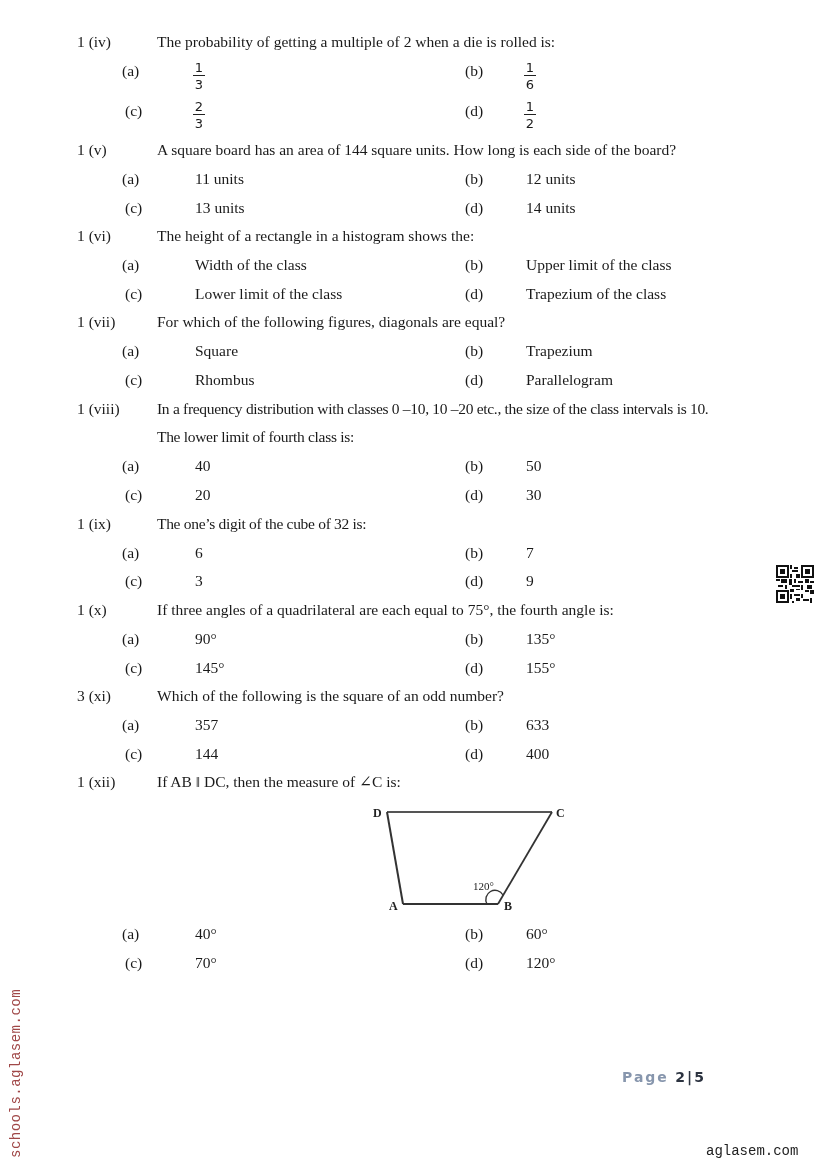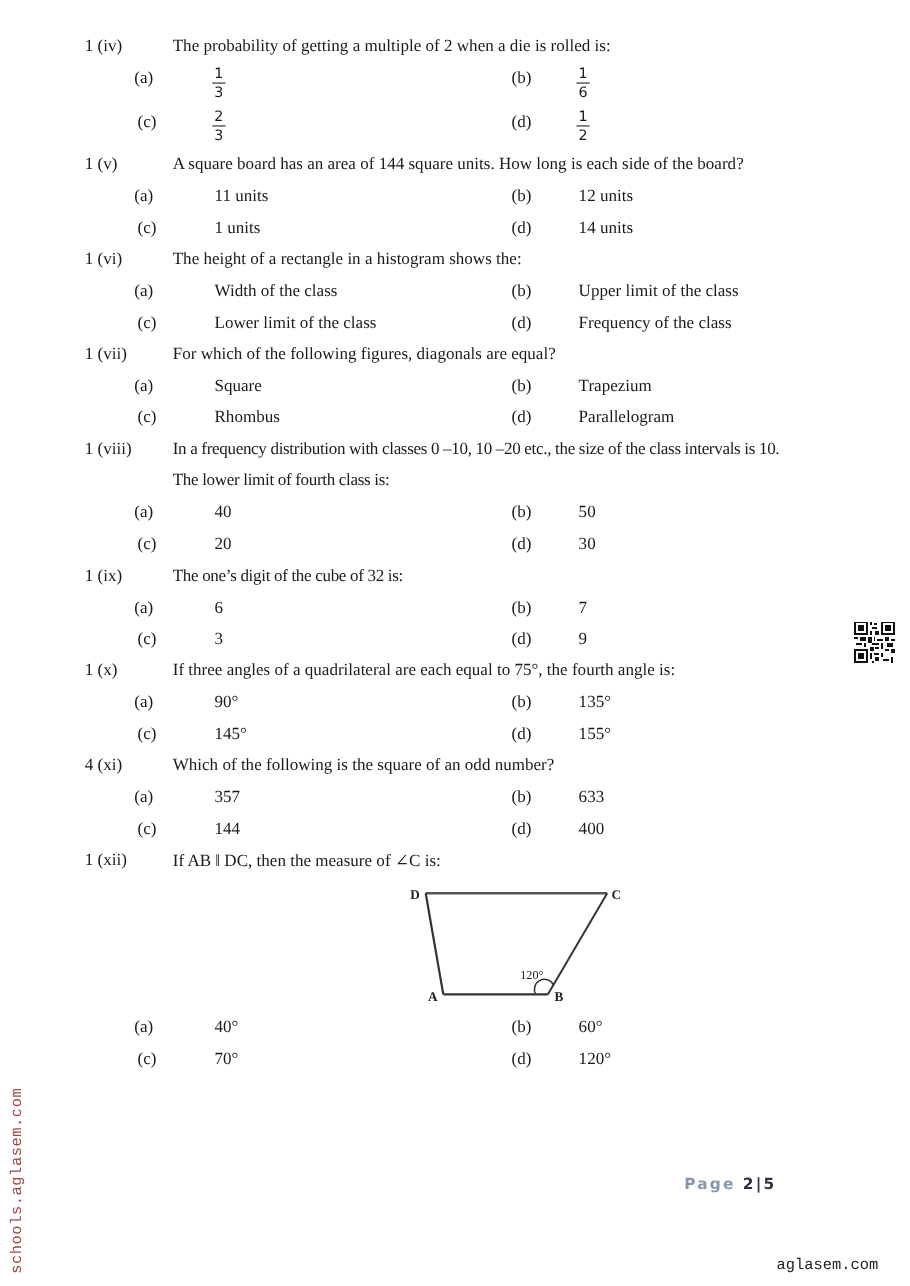--- a/index.html
+++ b/index.html
@@ -47,34 +47,34 @@
     <span class="den">2</span>
   </div>
 
 <div class="qnum" style="top:141px">1 (v)</div>
 <div class="qtext" style="top:141px">A square board has an area of 144 square units. How long is each side of the board?</div>
 <div class="olabel" style="left:122px;top:170px">(a)</div>
 <div class="oval" style="left:195px;top:170px">11 units</div>
 <div class="olabel" style="left:465px;top:170px">(b)</div>
 <div class="oval" style="left:526px;top:170px">12 units</div>
 <div class="olabel" style="left:125px;top:199px">(c)</div>
-<div class="oval" style="left:195px;top:199px">1 units</div>
+<div class="oval" style="left:195px;top:199px">13 units</div>
 <div class="olabel" style="left:465px;top:199px">(d)</div>
 <div class="oval" style="left:526px;top:199px">14 units</div>
 
 <div class="qnum" style="top:227px">1 (vi)</div>
 <div class="qtext" style="top:227px">The height of a rectangle in a histogram shows the:</div>
 <div class="olabel" style="left:122px;top:256px">(a)</div>
 <div class="oval" style="left:195px;top:256px">Width of the class</div>
 <div class="olabel" style="left:465px;top:256px">(b)</div>
 <div class="oval" style="left:526px;top:256px">Upper limit of the class</div>
 <div class="olabel" style="left:125px;top:285px">(c)</div>
 <div class="oval" style="left:195px;top:285px">Lower limit of the class</div>
 <div class="olabel" style="left:465px;top:285px">(d)</div>
-<div class="oval" style="left:526px;top:285px">Frequency of the class</div>
+<div class="oval" style="left:526px;top:285px">Trapezium of the class</div>
 
 <div class="qnum" style="top:313px">1 (vii)</div>
 <div class="qtext" style="top:313px">For which of the following figures, diagonals are equal?</div>
 <div class="olabel" style="left:122px;top:342px">(a)</div>
 <div class="oval" style="left:195px;top:342px">Square</div>
 <div class="olabel" style="left:465px;top:342px">(b)</div>
 <div class="oval" style="left:526px;top:342px">Trapezium</div>
 <div class="olabel" style="left:125px;top:371px">(c)</div>
 <div class="oval" style="left:195px;top:371px">Rhombus</div>
 <div class="olabel" style="left:465px;top:371px">(d)</div>
@@ -107,21 +107,21 @@
 <div class="qtext" style="top:601px">If three angles of a quadrilateral are each equal to 75°, the fourth angle is:</div>
 <div class="olabel" style="left:122px;top:630px">(a)</div>
 <div class="oval" style="left:195px;top:630px">90°</div>
 <div class="olabel" style="left:465px;top:630px">(b)</div>
 <div class="oval" style="left:526px;top:630px">135°</div>
 <div class="olabel" style="left:125px;top:659px">(c)</div>
 <div class="oval" style="left:195px;top:659px">145°</div>
 <div class="olabel" style="left:465px;top:659px">(d)</div>
 <div class="oval" style="left:526px;top:659px">155°</div>
 
-<div class="qnum" style="top:687px">4 (xi)</div>
+<div class="qnum" style="top:687px">3 (xi)</div>
 <div class="qtext" style="top:687px">Which of the following is the square of an odd number?</div>
 <div class="olabel" style="left:122px;top:716px">(a)</div>
 <div class="oval" style="left:195px;top:716px">357</div>
 <div class="olabel" style="left:465px;top:716px">(b)</div>
 <div class="oval" style="left:526px;top:716px">633</div>
 <div class="olabel" style="left:125px;top:745px">(c)</div>
 <div class="oval" style="left:195px;top:745px">144</div>
 <div class="olabel" style="left:465px;top:745px">(d)</div>
 <div class="oval" style="left:526px;top:745px">400</div>
 

